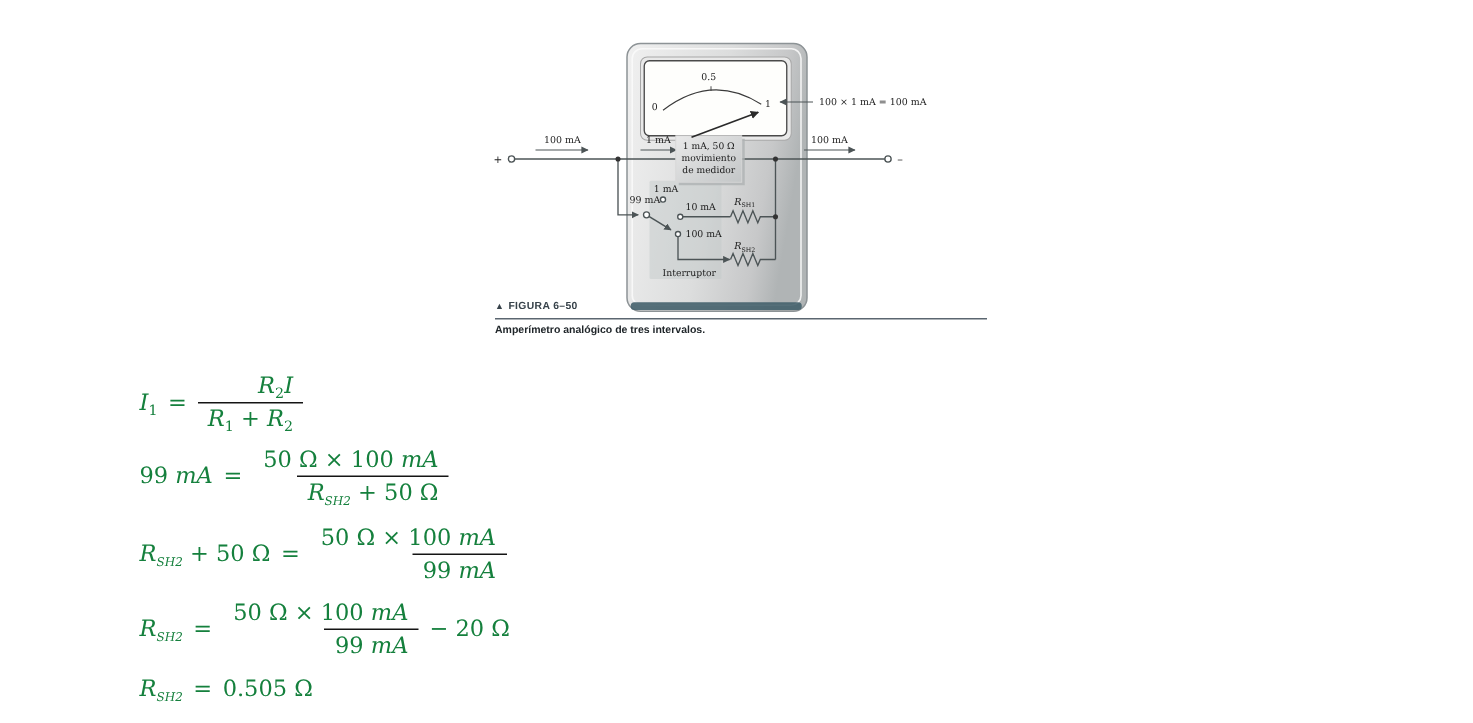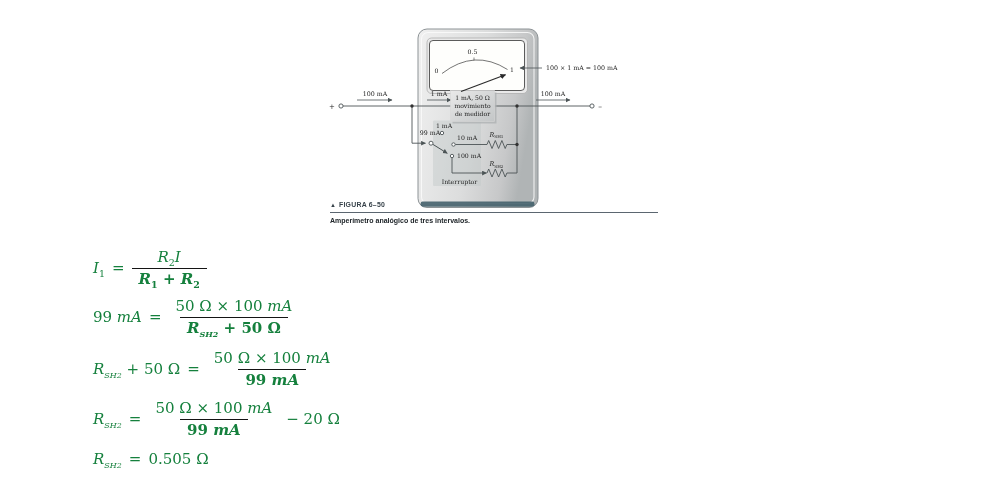--- a/index.html
+++ b/index.html
@@ -15,23 +15,23 @@
   .cap-title{font-size:6.9px;font-weight:bold;color:#37424a;letter-spacing:.25px;line-height:1;}
   .cap-rule{position:absolute;left:330px;top:212px;width:328px;border-top:1.5px solid #5b6670;}
   .cap-sub{position:absolute;left:330px;top:217px;font-family:"Liberation Sans",sans-serif;
     font-size:7px;font-weight:600;color:#20262a;}
   
   .eq{position:absolute;left:93px;display:flex;align-items:center;gap:7px;
       font-size:15px;color:#15803d;font-style:normal;height:46px;white-space:pre;}
   .eq .var{font-style:italic;}
   .eq sub{font-size:9.5px;vertical-align:-3.5px;line-height:0;}
   .eq sub.sm{font-size:8px;font-style:italic;}
-  .frac{display:inline-flex;flex-direction:column;align-items:center;text-align:center;line-height:1.25;}
+  .frac{display:inline-flex;flex-direction:column;align-items:flex-end;text-align:center;line-height:1.25;}
   .frac .num{padding:0 7px 1px 7px;}
-  .frac .den{border-top:1.3px solid #141414;padding:1px 7px 0 7px;font-weight:bold;}
+  .frac .den{border-top:1.3px solid #141414;padding:1px 7px 0 7px;}
   .eq.simple{height:22px;}
   svg text{fill:#1c1c1c;}
 </style>
 </head>
 <body>
 
 <svg class="fig-svg" width="295" height="185" viewBox="325 25 295 185">
   <defs>
     <linearGradient id="bodyg" x1="0" y1="0" x2="1" y2="0.25">
       <stop offset="0" stop-color="#f0f0f0"></stop>

